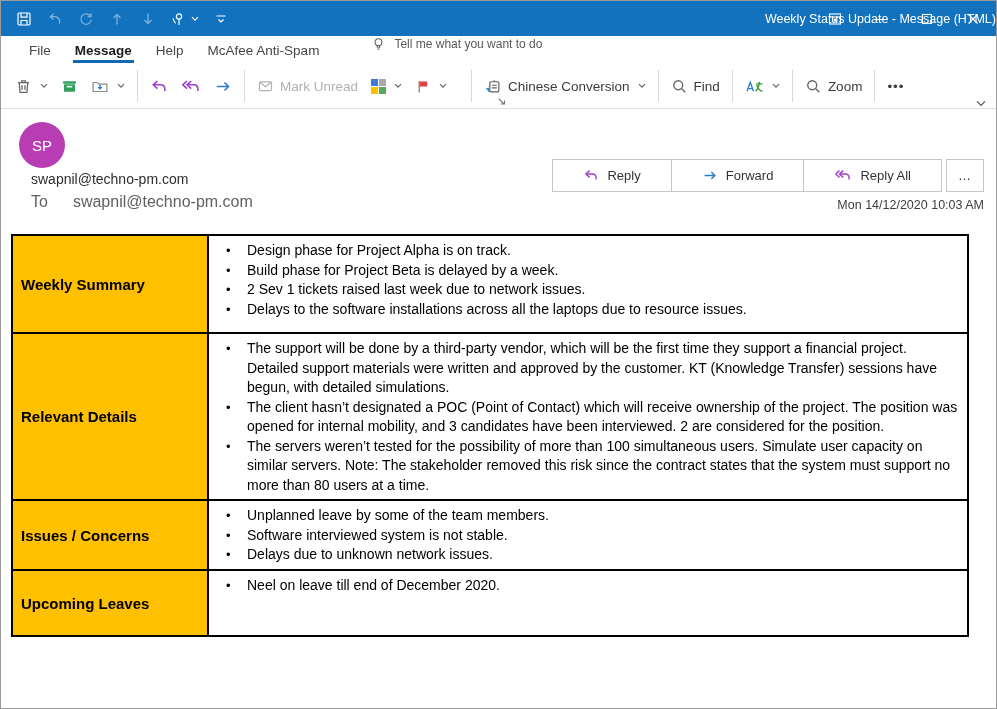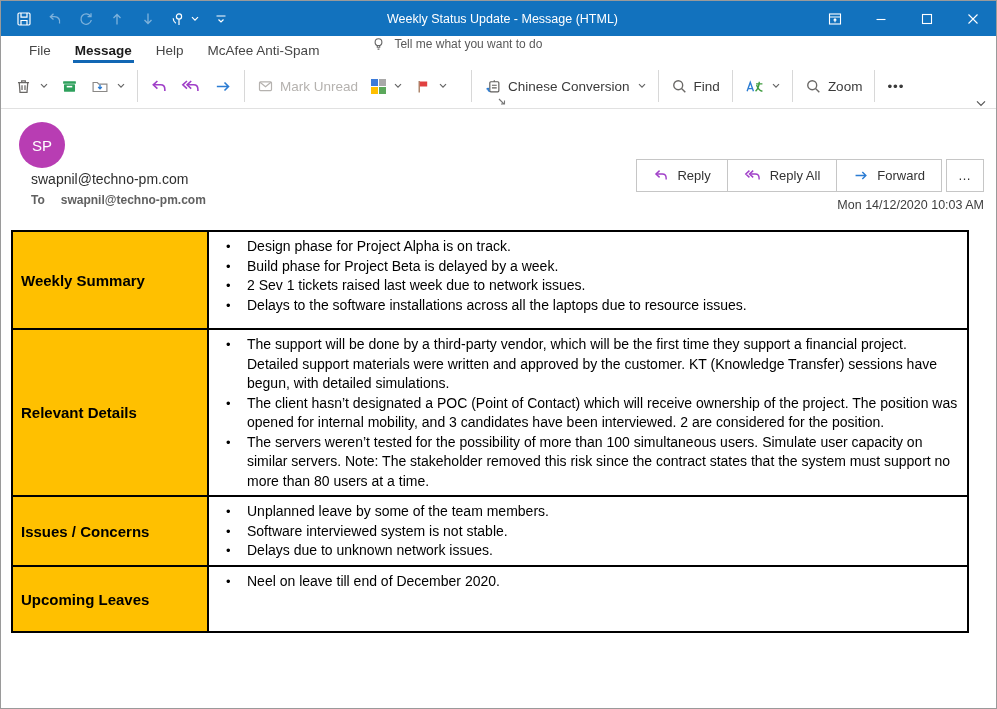--- a/index.html
+++ b/index.html
@@ -8,21 +8,21 @@
 
   .window { position:relative; width:997px; height:709px; background:#fff;
             border:1px solid #9a9a9a; overflow:hidden; }
 
   
   .titlebar { height:35px; background:var(--c-titlebar,#1272BE); display:flex;
               align-items:center; color:#fff; position:relative; }
   .qat { display:flex; align-items:center; gap:15px; margin-left:15px; }
   .qat .ic { display:flex; align-items:center; }
   .qat .dim { opacity:.45; }
-  .title-text { position:absolute; left:8px; right:0; text-align:center;
+  .title-text { position:absolute; left:8px; right:0; text-align:right;
                 font-size:12.5px; color:#fff; pointer-events:none; }
   .win-controls { margin-left:auto; display:flex; height:35px; }
   .win-btn { width:46px; height:35px; display:flex; align-items:center; justify-content:center; color:#fff; }
 
   
   .menubar { height:28px; display:flex; align-items:flex-start; background:#fff; padding-left:16px; }
   .tab { font-size:13.5px; color:#464646; padding:0 12px; height:28px; display:flex;
          align-items:center; position:relative; }
   .tab.active { color:#1b1b1b; font-weight:bold; }
   .tab.active::after { content:""; position:absolute; left:10px; right:10px; bottom:1px;
@@ -46,24 +46,24 @@
   .cat-grid span { width:7px; height:7px; display:block; }
 
   
   .msg-area { position:relative; background:#fff; }
   .subject { font-size:20px; color:#252525; margin:16px 0 0 18px; }
   .hdr-row { display:flex; margin:13px 0 0 18px;flex-direction:column; }
   .avatar { width:46px; height:46px; border-radius:50%; background:var(--c-avatar,#B83DB3);
             color:#fff; font-size:15px; display:flex; align-items:center; justify-content:center; }
   .sender-block { margin-left:12px; padding-top:3px; }
   .sender { font-size:14px; color:#2e2e2e; }
-  .to-line { font-size:12px; color:#606060; margin-top:6px; display:flex; gap:16px;font-weight:bold; }
+  .to-line { font-size:16px; color:#606060; margin-top:6px; display:flex; gap:25px; }
   .hdr-actions { position:absolute; top:37px; right:12px; text-align:right; }
   .action-btns { display:flex; }
-  .act-btn { display:flex; align-items:center; gap:8px; height:33px; padding:0 16px;
+  .act-btn { display:flex; align-items:center; gap:8px; height:33px; padding:0 30px;
              border:1px solid #c6c6c6; background:#fff; font-size:13px; color:#333;
              margin-left:-1px; font-family:inherit; }
   .act-btn.more { margin-left:4px; padding:0 11px; letter-spacing:1px; }
   .received { font-size:12.5px; color:#3d3d3d; margin-top:6px; }
 
   
   .status-table { border-collapse:collapse; margin:23px 0 0 10px; width:958px;
                   font-size:14px; color:#000; table-layout:fixed; }
   .status-table td { border:2px solid #000; vertical-align:middle; }
   .status-table td.label-cell { background:var(--c-labelbg,#FFC000); width:196px;
@@ -340,31 +340,31 @@
     <div class="hdr-actions">
       <div class="action-btns">
         <button class="act-btn">
           <svg width="16" height="15" viewBox="0 0 16 16" fill="none" stroke="#A03FC8" stroke-width="1.5">
             <path d="M6.5 2.8 2.6 6.4l3.9 3.6"></path>
               <path d="M3 6.4h6.5c2.7 0 4 1.7 4 4.4v1.4"></path>
             </svg>
           <span>Reply</span>
         </button>
         <button class="act-btn">
+          <svg width="16" height="15" viewBox="0 0 16 16" fill="none" stroke="#2B7CD3" stroke-width="1.5">
+            <path d="M2.2 8h11M9.4 4.2 13.2 8l-3.8 3.8"></path>
+            </svg>
+          <span>Forward</span>
+        </button>
+        <button class="act-btn">
           <svg width="18" height="15" viewBox="0 0 18 16" fill="none" stroke="#A03FC8" stroke-width="1.5">
             <path d="M5.2 2.8 1.3 6.4l3.9 3.6M9.2 2.8 5.3 6.4l3.9 3.6"></path>
               <path d="M5.8 6.4h5.7c2.7 0 4 1.7 4 4.4v1.4"></path>
             </svg>
           <span>Reply All</span>
-        </button>
-        <button class="act-btn">
-          <svg width="16" height="15" viewBox="0 0 16 16" fill="none" stroke="#2B7CD3" stroke-width="1.5">
-            <path d="M2.2 8h11M9.4 4.2 13.2 8l-3.8 3.8"></path>
-            </svg>
-          <span>Forward</span>
         </button>
         <button class="act-btn more">…</button>
       </div>
       <div class="received">Mon 14/12/2020 10:03 AM</div>
     </div>
 
     <table class="status-table">
       <tbody id="status-table-body">
           <tr class="r1">
             <td class="label-cell">Weekly Summary</td>

